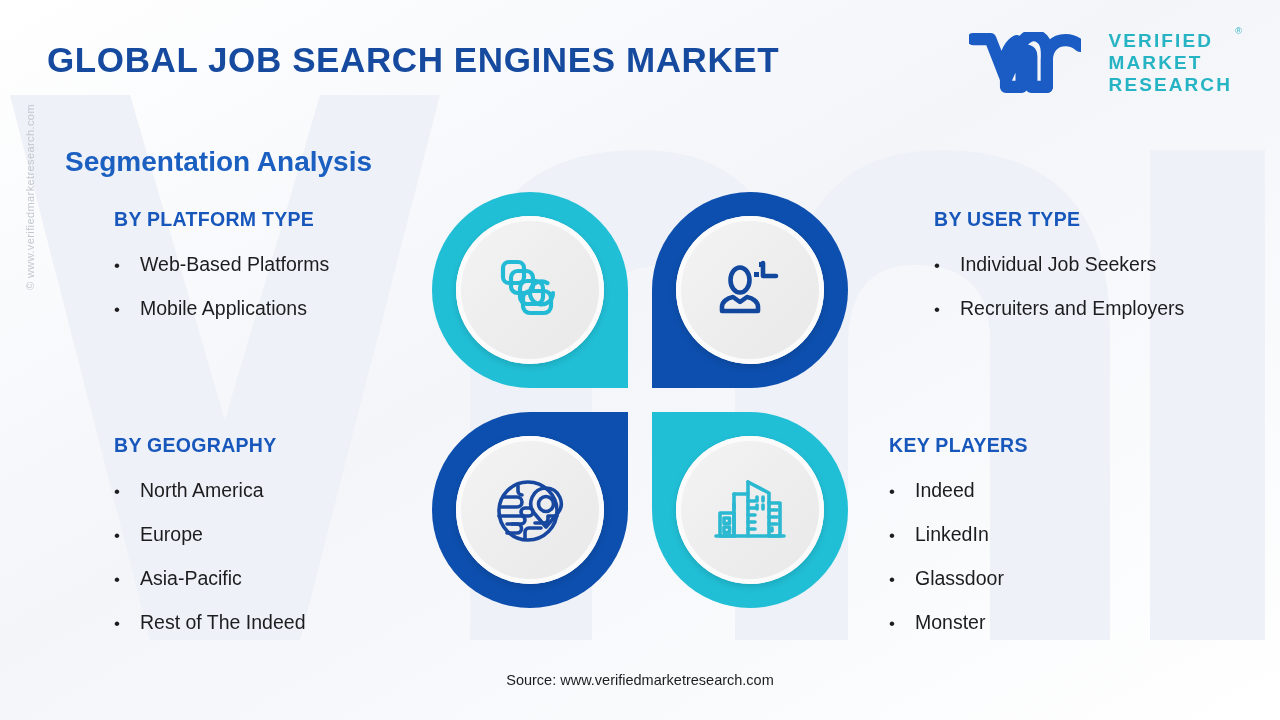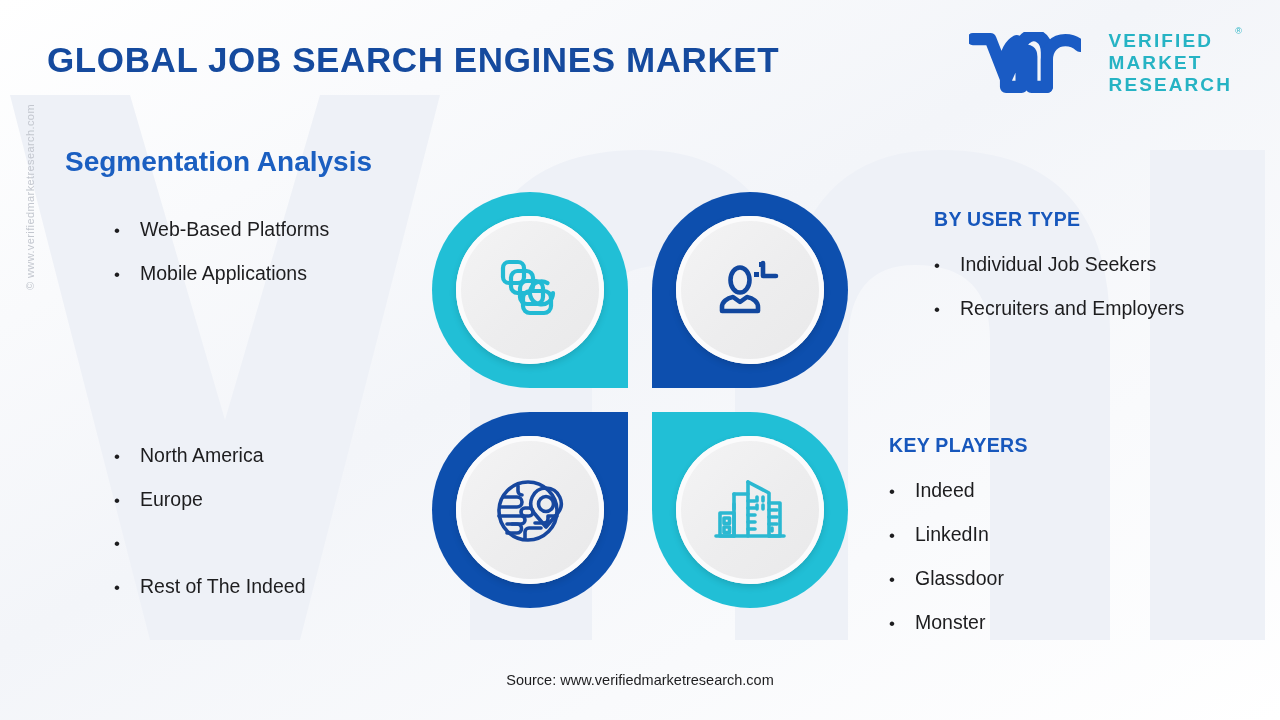--- a/index.html
+++ b/index.html
@@ -155,20 +155,21 @@
     <div id="logo-text">
       <div>VERIFIED</div>
       <div>MARKET</div>
       <div>RESEARCH</div>
       <span id="logo-reg">®</span>
     </div>
   </div>
 </div>
 
 <div class="seg" id="seg-platform">
+  <div class="seg-title">BY PLATFORM TYPE</div>
   <ul class="seg-list">
     <li>
         <span class="bullet">•</span>
         <span>Web-Based Platforms</span>
       </li>
     <li>
         <span class="bullet">•</span>
         <span>Mobile Applications</span>
       </li>
   </ul>
@@ -182,31 +183,33 @@
         <span>Individual Job Seekers</span>
       </li>
     <li>
         <span class="bullet">•</span>
         <span>Recruiters and Employers</span>
       </li>
   </ul>
 </div>
 
 <div class="seg" id="seg-geography">
+  <div class="seg-title">BY GEOGRAPHY</div>
   <ul class="seg-list">
     <li>
         <span class="bullet">•</span>
         <span>North America</span>
       </li>
     <li>
         <span class="bullet">•</span>
         <span>Europe</span>
       </li>
     <li>
         <span class="bullet">•</span>
+        <span>Asia-Pacific</span>
       </li>
     <li>
         <span class="bullet">•</span>
         <span>Rest of The Indeed</span>
       </li>
   </ul>
 </div>
 
 <div class="seg right" id="seg-players">
   <div class="seg-title">KEY PLAYERS</div>

